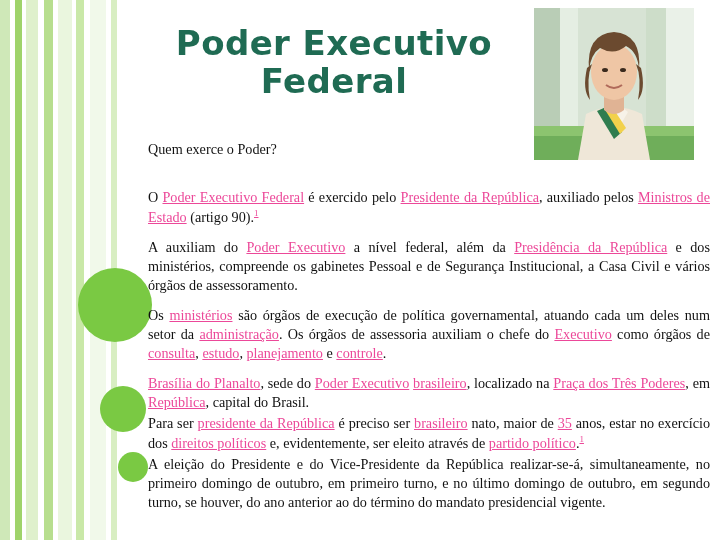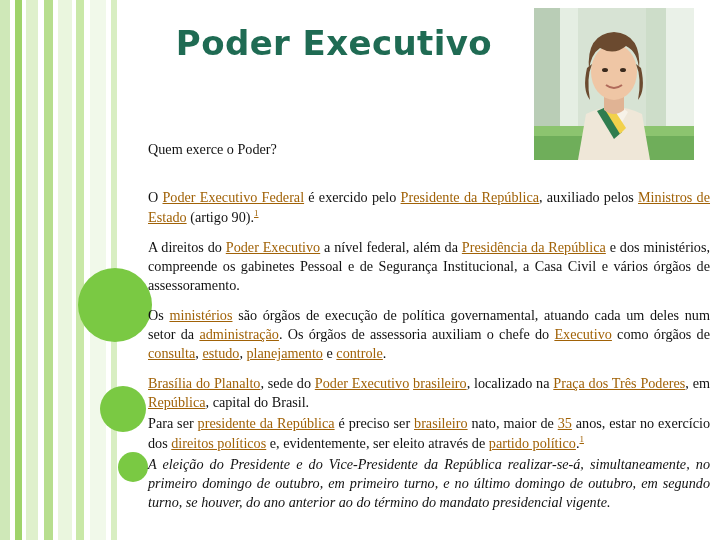--- a/index.html
+++ b/index.html
@@ -80,23 +80,23 @@
     width: 562px;
     font-size: 14.2px;
     line-height: 1.34;
     color: #111111;
   }
   .para {
     margin: 0 0 2px 0;
     text-align: justify;
   }
   .para.spaced { margin-bottom: 11px; }
-  .para.italic { font-style: italic; }
+  .para.italic { }
   .lnk {
-    color: #a16207;
+    color: #ec4899;
     text-decoration: underline;
   }
   sup { font-size: 9px; vertical-align: super; }
   .q-line { margin-bottom: 29px; }
 </style>
 </head>
 <body>
 
 <div class="slide">
 
@@ -110,20 +110,21 @@
     <div class="stripe" style="left:90px;width:16px;background:#f1f9ea;"></div>
     <div class="stripe" style="left:111px;width:6px;background:#d8eec2;"></div>
   </div>
 
   <div class="circle c1"></div>
   <div class="circle c2"></div>
   <div class="circle c3"></div>
 
   <div class="title">
     <div>Poder Executivo</div>
+    <div>Federal</div>
   </div>
 
   <div class="portrait">
     <svg width="160" height="152" viewBox="0 0 160 152">
       <rect x="0" y="0" width="160" height="152" fill="#d7e3d4"></rect>
       <rect x="0" y="0" width="26" height="152" fill="#b9cdb6"></rect>
       <rect x="26" y="0" width="18" height="152" fill="#e5eee3"></rect>
       <rect x="112" y="0" width="20" height="152" fill="#cdddc9"></rect>
       <rect x="132" y="0" width="28" height="152" fill="#eaf1e8"></rect>
       <rect x="0" y="118" width="160" height="34" fill="#6fae5a"></rect>
@@ -151,21 +152,21 @@
 
   <div class="body-text">
 
     <p class="para q-line">Quem exerce o Poder?</p>
 
     <p class="para spaced">
       <span>O </span><a class="lnk" href="#">Poder Executivo Federal</a><span> é exercido pelo </span><a class="lnk" href="#">Presidente da República</a><span>, auxiliado pelos </span><a class="lnk" href="#">Ministros de Estado</a><span> (artigo 90).</span><sup class="lnk">1</sup>
     </p>
 
     <p class="para spaced">
-      <span>A direitos do </span><a class="lnk" href="#">Poder Executivo</a><span> a nível federal, além da </span><a class="lnk" href="#">Presidência da República</a><span> e dos ministérios, compreende os gabinetes Pessoal e de Segurança Institucional, a Casa Civil e vários órgãos de assessoramento.</span>
+      <span>A auxiliam do </span><a class="lnk" href="#">Poder Executivo</a><span> a nível federal, além da </span><a class="lnk" href="#">Presidência da República</a><span> e dos ministérios, compreende os gabinetes Pessoal e de Segurança Institucional, a Casa Civil e vários órgãos de assessoramento.</span>
     </p>
 
     <p class="para spaced">
       <span>Os </span><a class="lnk" href="#">ministérios</a><span> são órgãos de execução de política governamental, atuando cada um deles num setor da </span><a class="lnk" href="#">administração</a><span>. Os órgãos de assessoria auxiliam o chefe do </span><a class="lnk" href="#">Executivo</a><span> como órgãos de </span><a class="lnk" href="#">consulta</a><span>, </span><a class="lnk" href="#">estudo</a><span>, </span><a class="lnk" href="#">planejamento</a><span> e </span><a class="lnk" href="#">controle</a><span>.</span>
     </p>
 
     <p class="para">
       <a class="lnk" href="#">Brasília do Planalto</a><span>, sede do </span><a class="lnk" href="#">Poder Executivo</a><span> </span><a class="lnk" href="#">brasileiro</a><span>, localizado na </span><a class="lnk" href="#">Praça dos Três Poderes</a><span>, em </span><a class="lnk" href="#">República</a><span>, capital do Brasil.</span>
     </p>
 

